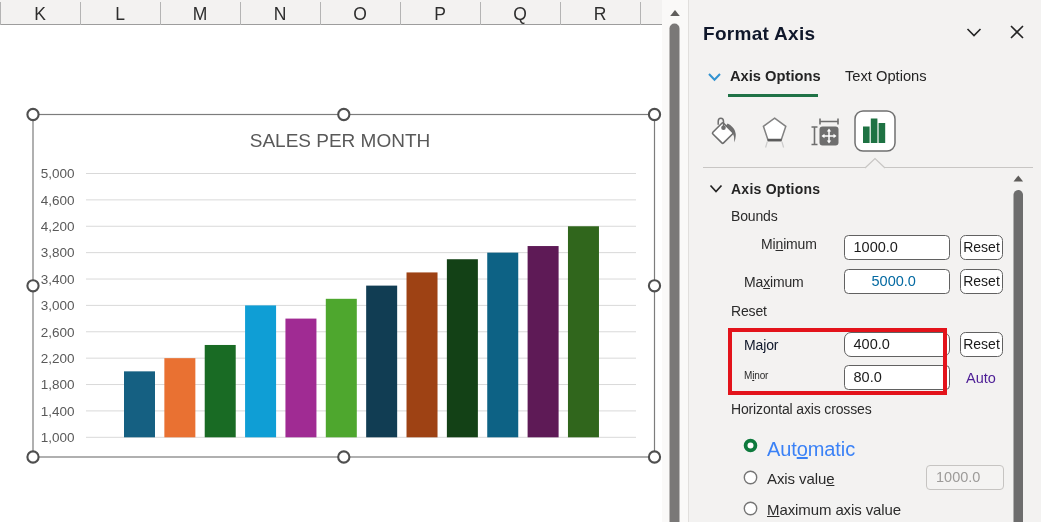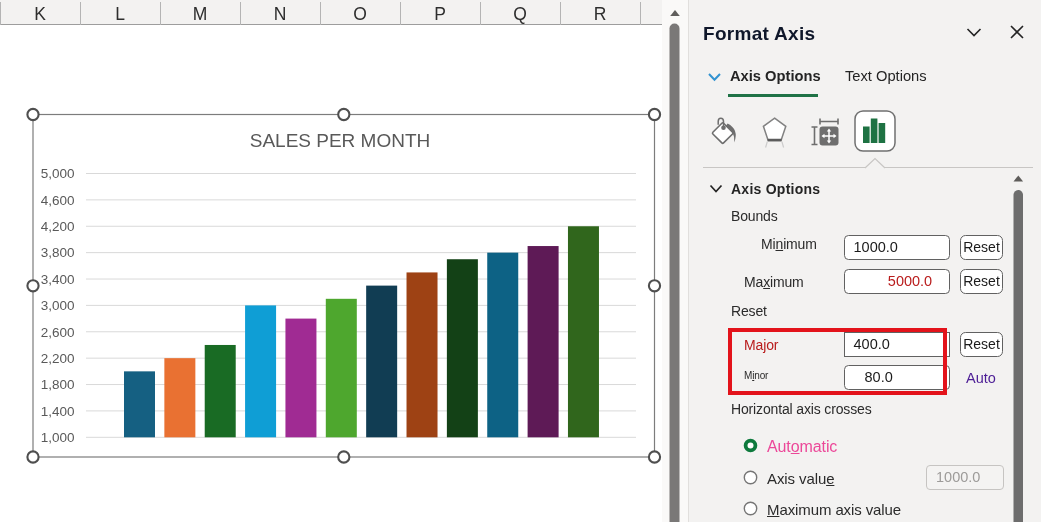--- a/index.html
+++ b/index.html
@@ -161,41 +161,41 @@
 </svg>
 <div class="abs" style="left:731px;top:181px;font-size:14px;font-weight:700;color:#242424;letter-spacing:0.25px;">Axis Options</div>
 
 <div class="abs" style="left:731px;top:208px;font-size:14px;color:#2b2b2b;letter-spacing:-0.15px;">Bounds</div>
 
 <div class="abs" style="left:744px;top:236px;font-size:14px;color:#2b2b2b;letter-spacing:-0.15px;margin-left:17px;">Mi<u>n</u>imum</div>
 <div class="abs" style="left:843.5px;top:234.5px;width:106px;height:25px;background:#fff;border:1.3px solid #616161;border-radius:4.5px;font-size:14.5px;color:#1b1b1b;line-height:22px;padding-left:9px;">1000.0</div>
 <div class="abs" style="left:960px;top:234.5px;width:43px;height:25px;background:#fff;border:1.3px solid #616161;border-radius:5.5px;font-size:14px;color:#1b1b1b;line-height:22px;text-align:center;">Reset</div>
 
 <div class="abs" style="left:744px;top:274px;font-size:14px;color:#2b2b2b;letter-spacing:-0.15px;">Ma<u>x</u>imum</div>
-<div class="abs" style="left:843.5px;top:268.5px;width:106px;height:25px;background:#fff;border:1.3px solid #616161;border-radius:4.5px;font-size:14.5px;color:#b91c1c;line-height:22px;padding-left:27px;text-align:center;">5000.0</div>
+<div class="abs" style="left:843.5px;top:268.5px;width:106px;height:25px;background:#fff;border:1.3px solid #616161;border-radius:4.5px;font-size:14.5px;color:#0369a1;line-height:22px;padding-left:27px;">5000.0</div>
 <div class="abs" style="left:960px;top:268.5px;width:43px;height:25px;background:#fff;border:1.3px solid #616161;border-radius:5.5px;font-size:14px;color:#1b1b1b;line-height:22px;text-align:center;">Reset</div>
 
 <div class="abs" style="left:731px;top:303px;font-size:14px;color:#2b2b2b;letter-spacing:-0.15px;">Reset</div>
 
-<div class="abs" style="left:744px;top:337px;font-size:14px;color:#b91c1c;letter-spacing:-0.15px;">Ma<u>j</u>or</div>
-<div class="abs" style="left:843.5px;top:332px;width:106px;height:25px;background:#fff;border:1.3px solid #616161;border-radius:0;font-size:14.5px;color:#1b1b1b;line-height:22px;padding-left:9px;">400.0</div>
+<div class="abs" style="left:744px;top:337px;font-size:14px;color:#0f172a;letter-spacing:-0.15px;">Ma<u>j</u>or</div>
+<div class="abs" style="left:843.5px;top:332px;width:106px;height:25px;background:#fff;border:1.3px solid #616161;border-radius:7px;font-size:14.5px;color:#1b1b1b;line-height:22px;padding-left:9px;">400.0</div>
 <div class="abs" style="left:960px;top:332px;width:43px;height:25px;background:#fff;border:1.3px solid #616161;border-radius:5.5px;font-size:14px;color:#1b1b1b;line-height:22px;text-align:center;">Reset</div>
 
 <div class="abs" style="left:744px;top:370px;font-size:10px;color:#2b2b2b;letter-spacing:-0.15px;">M<u>i</u>nor</div>
-<div class="abs" style="left:843.5px;top:365px;width:106px;height:25px;background:#fff;border:1.3px solid #616161;border-radius:4.5px;font-size:14.5px;color:#1b1b1b;line-height:22px;padding-left:20px;">80.0</div>
+<div class="abs" style="left:843.5px;top:365px;width:106px;height:25px;background:#fff;border:1.3px solid #616161;border-radius:4.5px;font-size:14.5px;color:#1b1b1b;line-height:22px;padding-left:9px;">80.0</div>
 <div class="abs" style="left:966px;top:370px;font-size:14.5px;color:#4c1d95;">Auto</div>
 
 <div class="abs" style="left:728px;top:327.5px;width:218.5px;height:67.5px;border:4px solid #e3131b;"></div>
 
 <div class="abs" style="left:731px;top:401px;font-size:14px;color:#2b2b2b;letter-spacing:-0.15px;">Horizontal axis crosses</div>
 
 <svg class="abs" style="left:743px;top:438px;" width="15" height="15" viewBox="0 0 15 15">
   <circle cx="7.5" cy="7.5" r="4.9" fill="#ffffff" stroke="#0e7a3d" stroke-width="3.8"></circle>
 </svg>
-<div class="abs" style="left:767px;top:437.5px;font-size:16px;color:#ec4899;letter-spacing:-0.1px;">Aut<u>o</u>matic</div>
+<div class="abs" style="left:767px;top:437.5px;font-size:20px;color:#3b82f6;letter-spacing:-0.1px;">Aut<u>o</u>matic</div>
 
 <svg class="abs" style="left:743px;top:470px;" width="15" height="15" viewBox="0 0 15 15">
   <circle cx="7.5" cy="7.5" r="6.2" fill="#ffffff" stroke="#767676" stroke-width="1.4"></circle>
 </svg>
 <div class="abs" style="left:767px;top:469.5px;font-size:15px;color:#2b2b2b;letter-spacing:-0.1px;text-align:right;">Axis valu<u>e</u></div>
 <div class="abs" style="left:926px;top:464.5px;width:78px;height:25.5px;background:#f4f3f2;border:1.3px solid #c6c4c2;border-radius:4px;font-size:14.5px;color:#9d9b99;line-height:23px;padding-left:9px;">1000.0</div>
 
 <svg class="abs" style="left:743px;top:501px;" width="15" height="15" viewBox="0 0 15 15">
   <circle cx="7.5" cy="7.5" r="6.2" fill="#ffffff" stroke="#767676" stroke-width="1.4"></circle>
 </svg>

